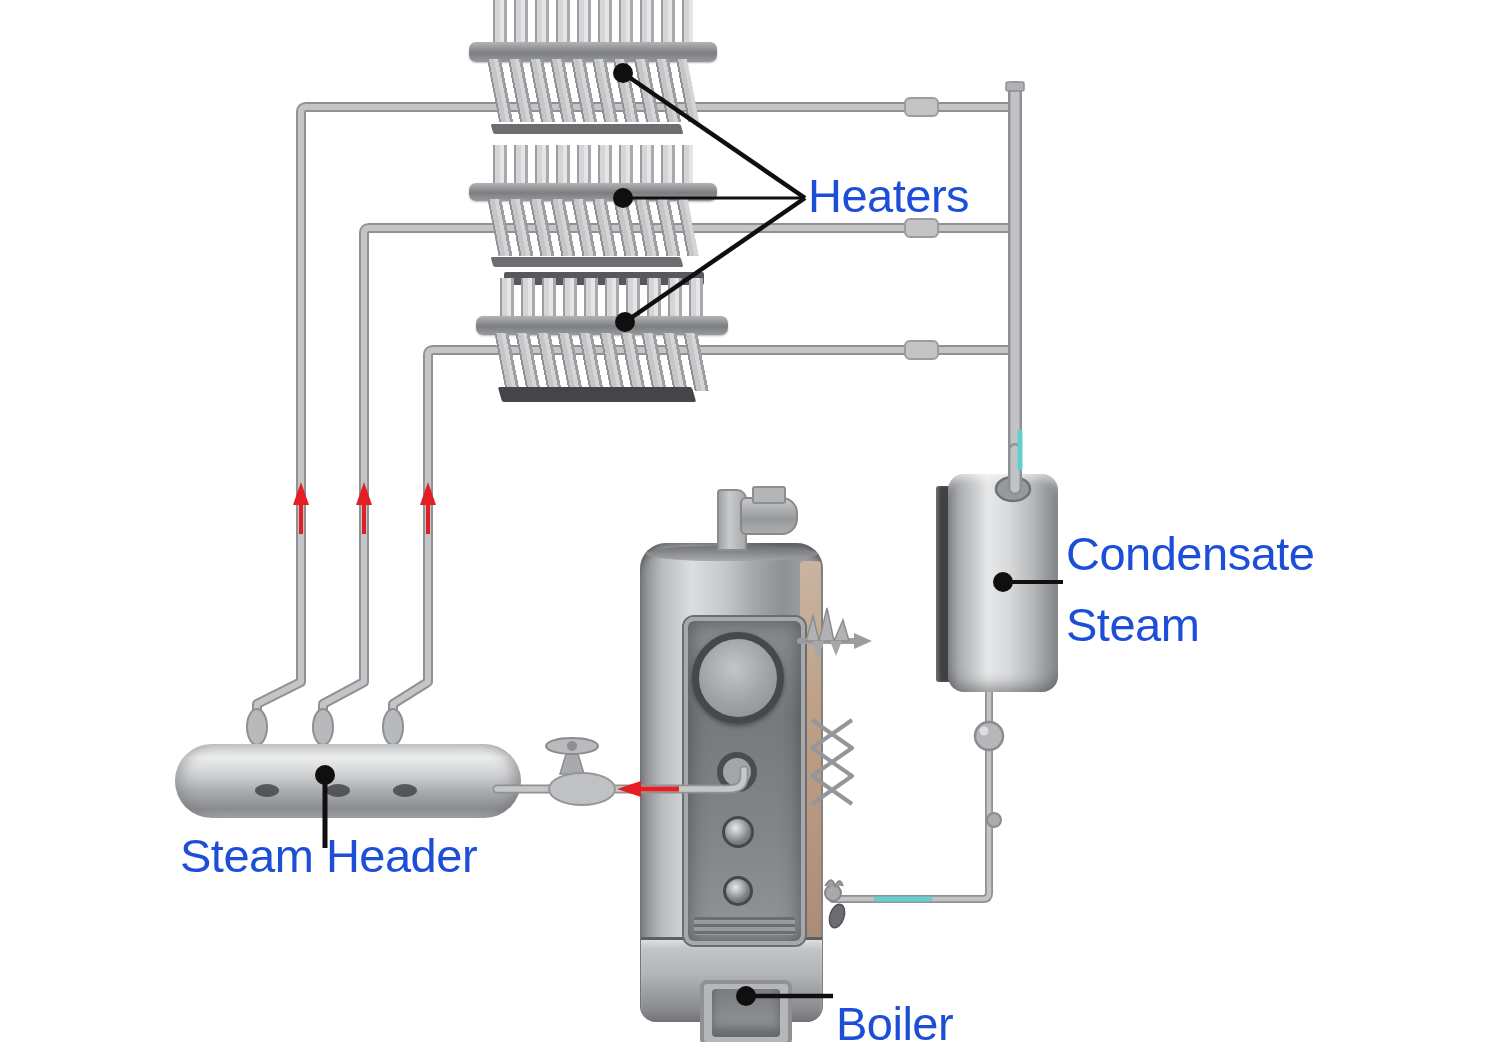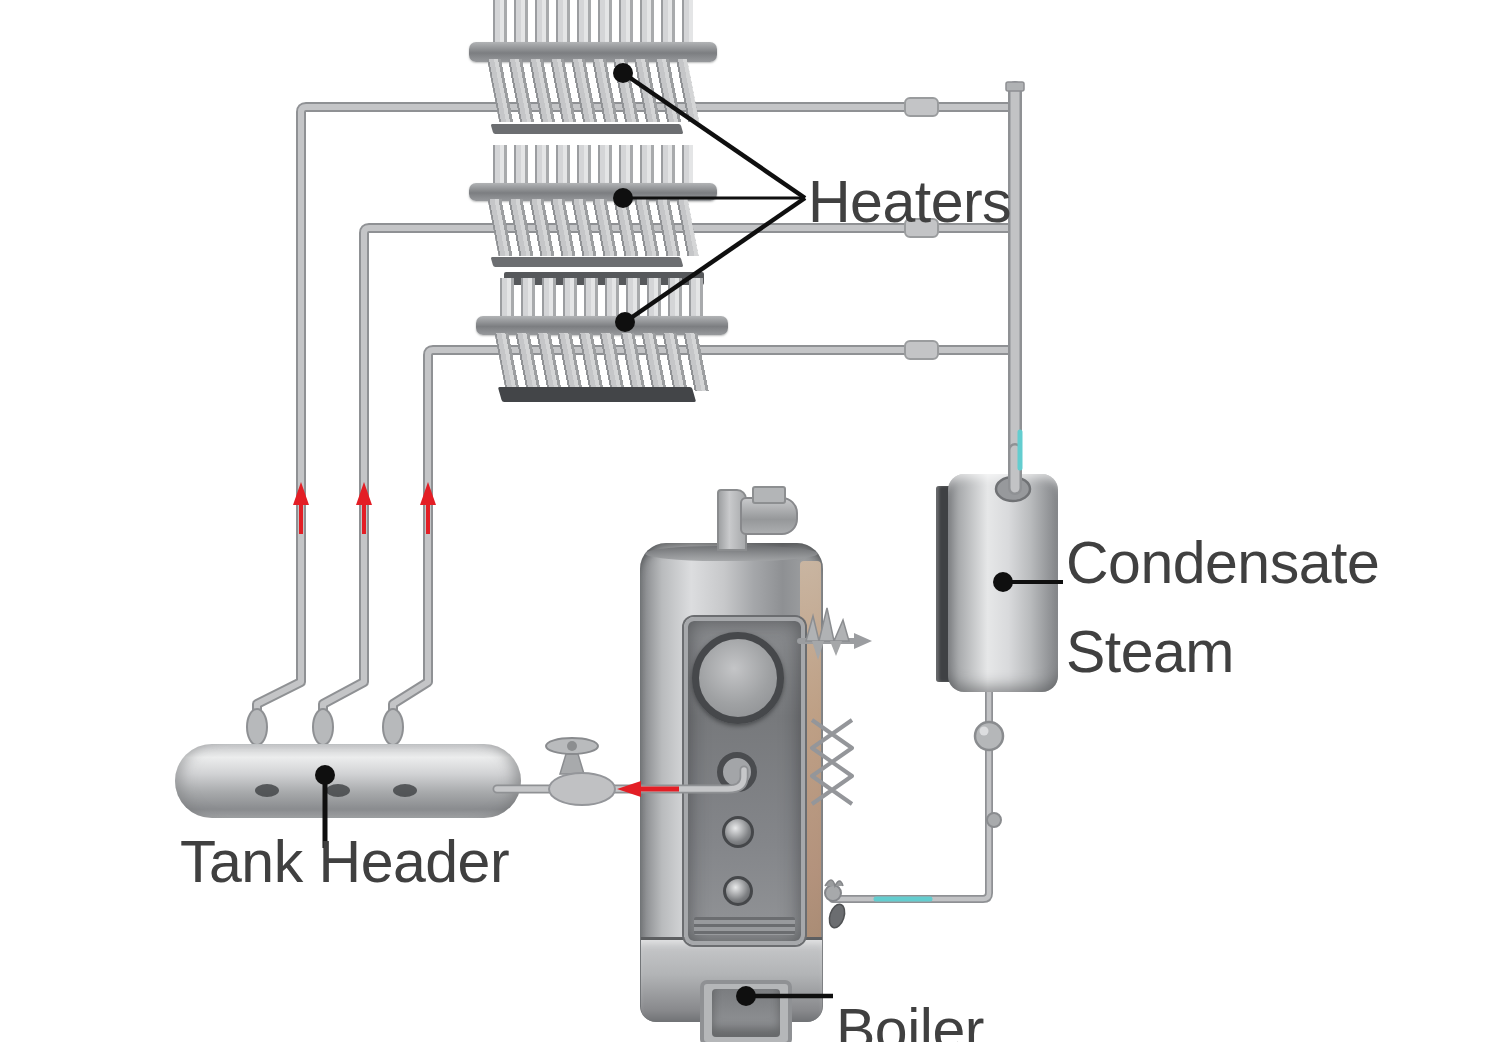--- a/index.html
+++ b/index.html
@@ -6,21 +6,21 @@
   .diagram{
     position:relative;width:1499px;height:1042px;background:#ffffff;overflow:hidden;
     font-family:"Liberation Sans", sans-serif;
   }
   svg.layer{position:absolute;left:0;top:0;width:1499px;height:1042px;}
   .pipes-layer{z-index:1;}
   .top-layer{z-index:5;}
 
   
   .label{
-    position:absolute;z-index:6;color:#404040;font-size:59px;line-height:1.1;
+    position:absolute;z-index:6;color:#1d4ed8;font-size:47px;line-height:1.1;
     letter-spacing:-0.5px;white-space:nowrap;
   }
   .label--wrap{white-space:normal;line-height:1.5;}
 
   
   .heater{position:absolute;z-index:3;}
   .heater .fins{
     position:absolute;left:7px;right:7px;
     background:repeating-linear-gradient(90deg,
       #9b9da0 0 2px,#d4d5d7 2px 7px,#e4e5e6 7px 11px,#a8aaac 11px 14px,transparent 14px 21px);
@@ -310,16 +310,16 @@
       </g>
       <g>
         <path d="M1003 582 L1063 582" stroke-width="4" fill="none"></path>
         <circle cx="1003" cy="582" r="10" stroke="none"></circle>
       </g>
     </g>
   </svg>
 
   <div class="label" style="left:808px;top:170px">Heaters</div>
   <div class="label label--wrap" style="left:1066px;top:519px;width:290px">Condensate Steam</div>
-  <div class="label" style="left:180px;top:830px">Tank Header</div>
+  <div class="label" style="left:180px;top:830px">Steam Header</div>
   <div class="label" style="left:836px;top:998px">Boiler</div>
 
 </div>
 
 </body></html>

